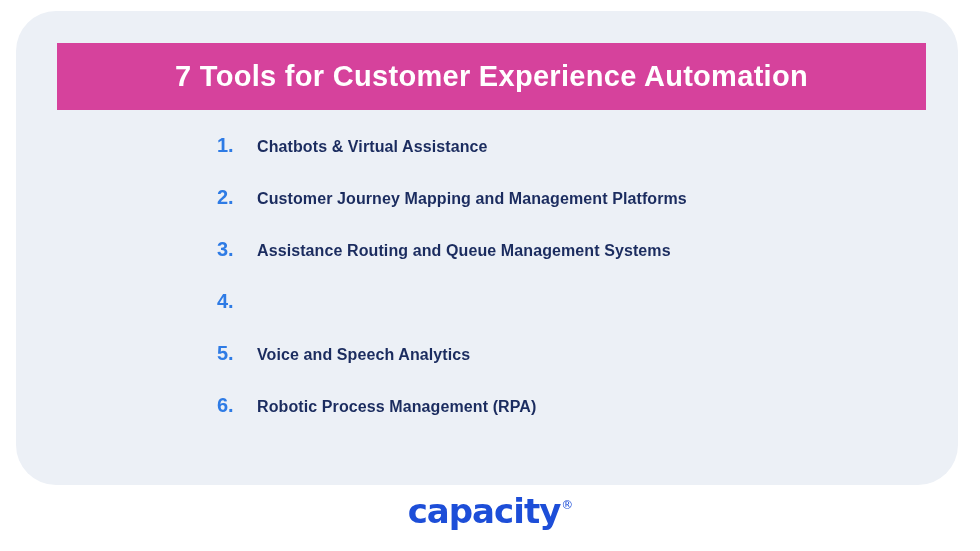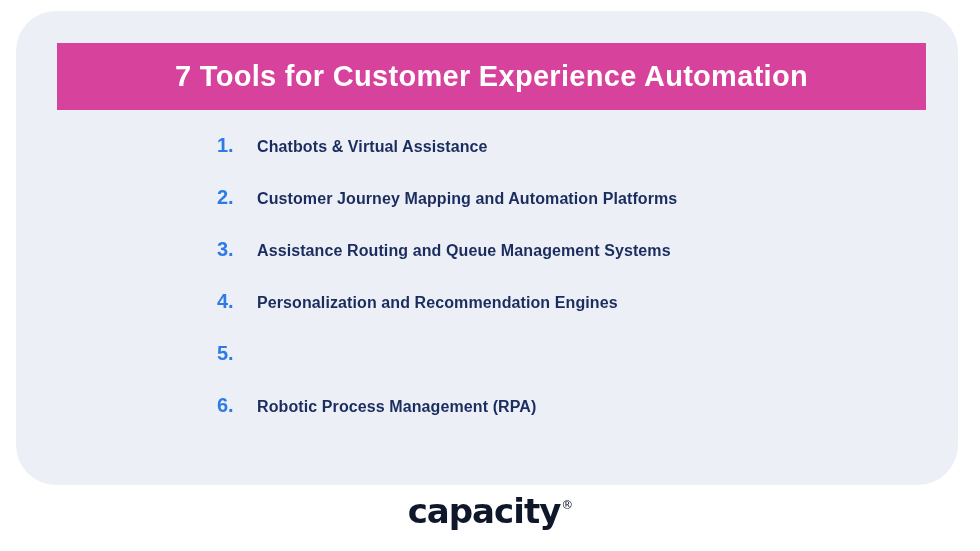--- a/index.html
+++ b/index.html
@@ -75,21 +75,21 @@
     left: 0;
     top: 491px;
     width: 980px;
     text-align: center;
   }
   .wordmark {
     font-family: "DejaVu Sans", sans-serif;
     font-size: 34px;
     line-height: 40px;
     font-weight: bold;
-    color: #0f172a;
+    color: #1d4ed8;
     letter-spacing: -1px;
     display: inline-block;
     position: relative;
   }
   .reg {
     font-size: 12px;
     font-weight: normal;
     letter-spacing: 0;
     position: relative;
     top: -14px;
@@ -104,32 +104,32 @@
     <h1>7 Tools for Customer Experience Automation</h1>
   </div>
 
   <div class="list">
     <div class="item">
       <span class="num">1.</span>
       <span class="label">Chatbots &amp; Virtual Assistance</span>
     </div>
     <div class="item">
       <span class="num">2.</span>
-      <span class="label">Customer Journey Mapping and Automation Platforms</span>
+      <span class="label">Customer Journey Mapping and Management Platforms</span>
     </div>
     <div class="item">
       <span class="num">3.</span>
       <span class="label">Assistance Routing and Queue Management Systems</span>
     </div>
     <div class="item">
       <span class="num">4.</span>
-      <span class="label">Personalization and Recommendation Engines</span>
     </div>
     <div class="item">
       <span class="num">5.</span>
+      <span class="label">Voice and Speech Analytics</span>
     </div>
     <div class="item">
       <span class="num">6.</span>
       <span class="label">Robotic Process Management (RPA)</span>
     </div>
   </div>
 </div>
 
 <div class="footer">
   <span class="wordmark"><span>capacity</span><span class="reg">®</span></span>

